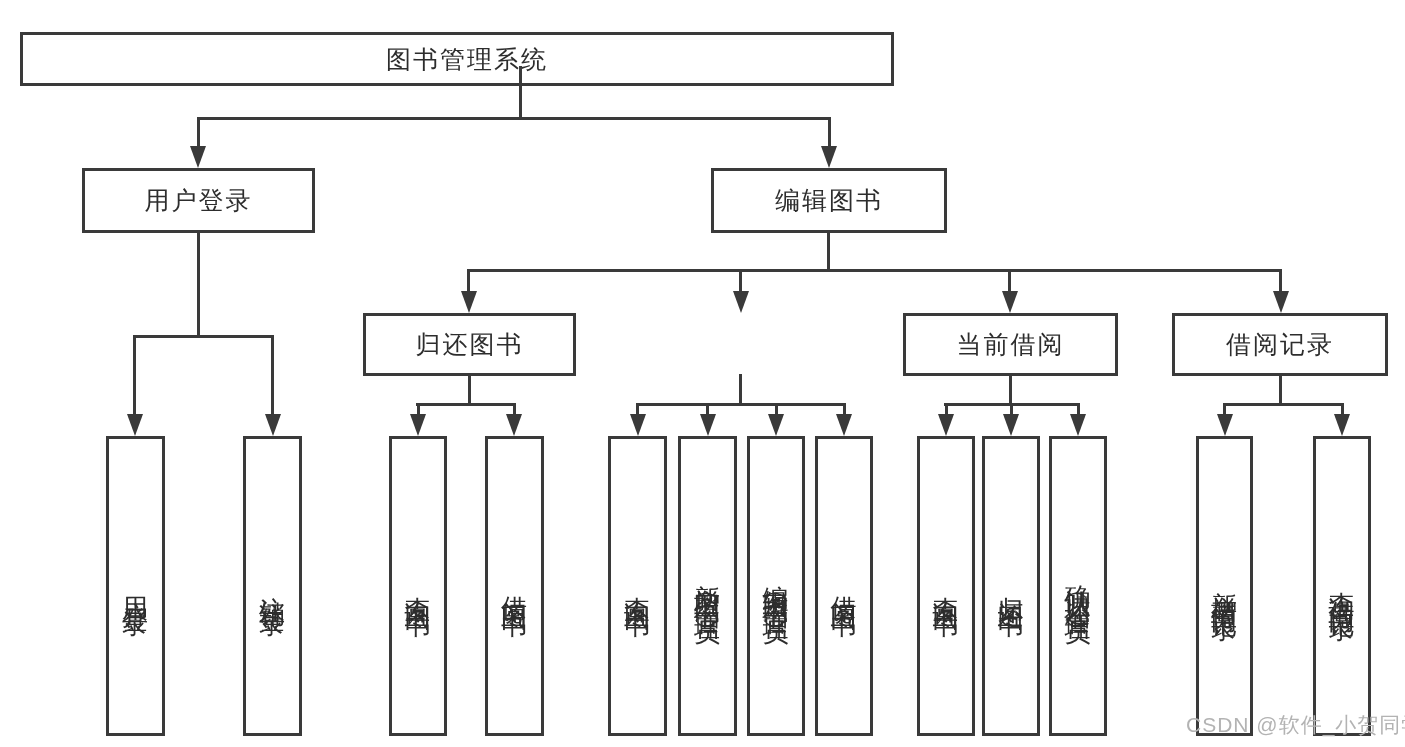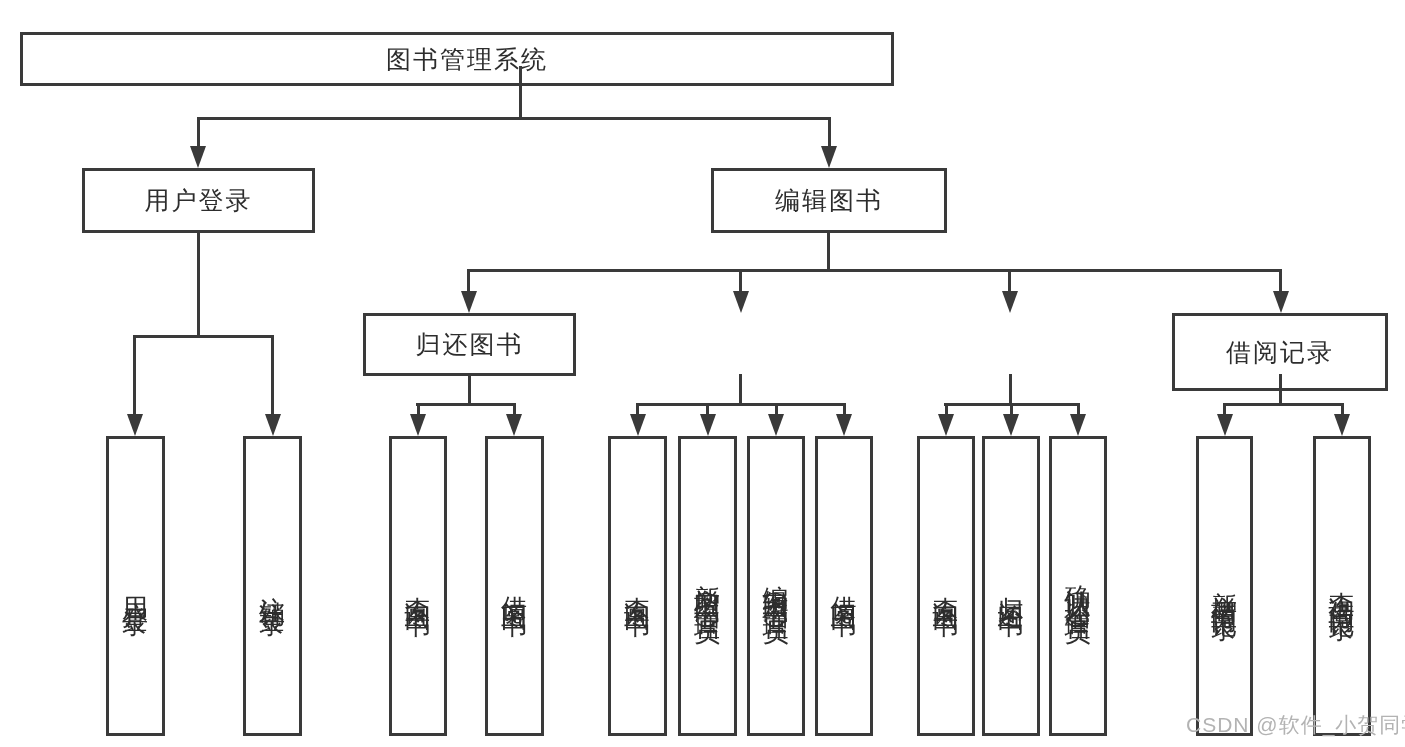--- a/index.html
+++ b/index.html
@@ -73,21 +73,24 @@
   <div class="v-line" style="left:739px; top:269px; height:23px;"></div>
   <div class="arrow" style="left:733px; top:291px;"></div>
   <div class="v-line" style="left:1008px; top:269px; height:23px;"></div>
   <div class="arrow" style="left:1002px; top:291px;"></div>
   <div class="v-line" style="left:1279px; top:269px; height:23px;"></div>
   <div class="arrow" style="left:1273px; top:291px;"></div>
 
   <div class="node hnode" style="left:363px; top:313px; width:213px; height:63px;">
     <span>归还图书</span>
   </div>
-  <div class="node hnode" style="left:1172px; top:313px; width:216px; height:78px;">
+  <div class="node hnode" style="left:903px; top:313px; width:215px; height:63px;">
+    <span>当前借阅</span>
+  </div>
+  <div class="node hnode" style="left:1172px; top:313px; width:216px; height:63px;">
     <span>借阅记录</span>
   </div>
 
   <div class="v-line" style="left:468px; top:374px; height:32px;"></div>
   <div class="h-line" style="left:416px; top:403px; width:100px;"></div>
   <div class="v-line" style="left:417px; top:403px; height:12px;"></div>
   <div class="arrow" style="left:410px; top:414px;"></div>
   <div class="v-line" style="left:513px; top:403px; height:12px;"></div>
   <div class="arrow" style="left:506px; top:414px;"></div>
 

